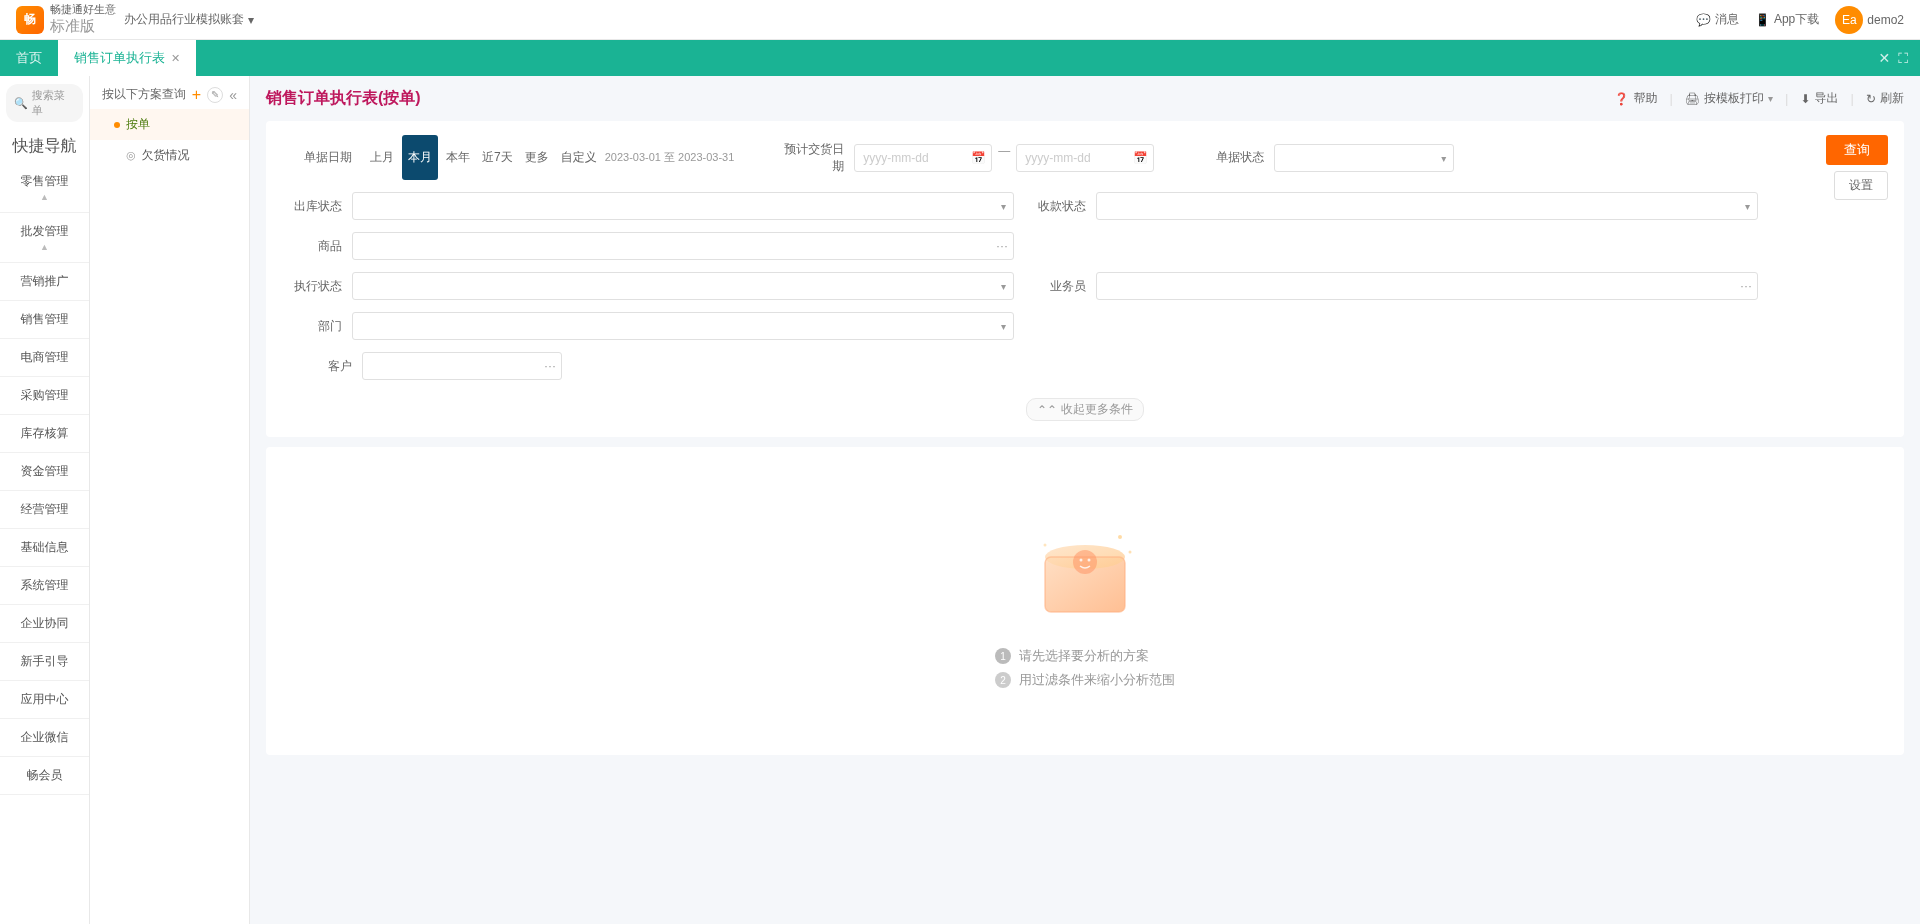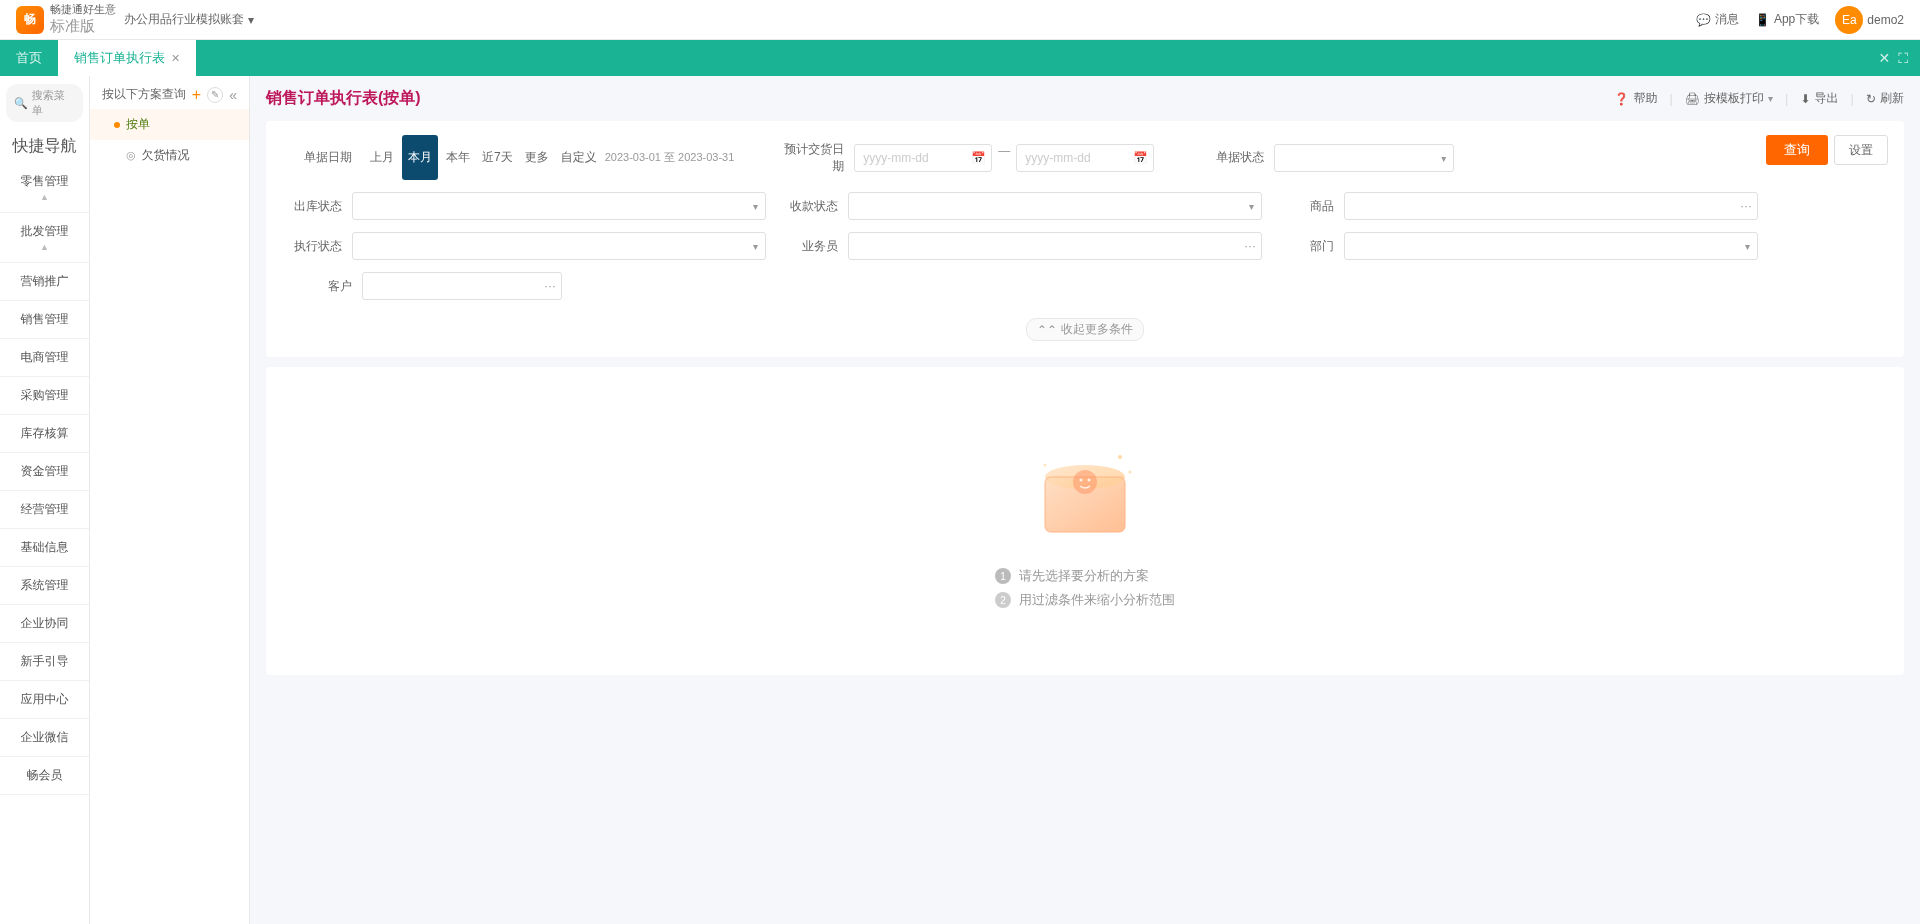--- a/index.html
+++ b/index.html
@@ -211,21 +211,21 @@
     .date-input-wrap { position: relative; flex: 1; }
     .date-input { width: 100%; height: 28px; border: 1px solid #e0e0e0; border-radius: 3px; padding: 0 24px 0 8px; font-size: 12px; color: #333; background: #fff; }
     .date-input::placeholder { color: #ccc; }
     .date-icon { position: absolute; right: 6px; top: 50%; transform: translateY(-50%); color: #ff8c00; font-size: 12px; cursor: pointer; }
     .date-separator { color: #999; font-size: 12px; }
     .date-shortcuts { display: flex; align-items: center; gap: 4px; margin-left: 4px; }
     .date-shortcut { font-size: 12px; color: #666; cursor: pointer; padding: 2px 4px; }
     .date-shortcut.active { background: #0c4a6e; color: #fff; border-radius: 3px; padding: 14px 6px; }
     .date-range-text { font-size: 11px; color: #999; margin-left: 4px; }
 
-    .filter-row-3col { display: grid; grid-template-columns: 1fr 1fr 1fr; gap: 12px; margin-bottom: 12px; }
+    .filter-row-3col { display: grid; grid-template-columns: 1fr 1fr; gap: 12px; margin-bottom: 12px; }
     .filter-cell { display: flex; align-items: center; }
     .filter-cell-label { width: 70px; font-size: 12px; color: #666; text-align: right; padding-right: 10px; flex-shrink: 0; }
     .filter-cell-control { flex: 1; position: relative; }
     .more-icon { position: absolute; right: 6px; top: 50%; transform: translateY(-50%); color: #999; font-size: 12px; cursor: pointer; }
 
     .collapse-bar {
       text-align: center;
       padding: 6px 0 2px;
       cursor: pointer;
     }
@@ -433,21 +433,21 @@
         </div>
         <span class="page-action-divider">|</span>
         <div class="page-action-btn">
           <span>↻</span>
           <span>刷新</span>
         </div>
       </div>
     </div>
 
     <div class="filter-area filter-area-relative">
-      <div style="position:absolute;right:16px;top:14px;display:flex;flex-direction:row;gap:6px;">
+      <div style="position:absolute;right:16px;top:14px;display:flex;flex-direction:column;gap:6px;align-items:flex-end;">
         <button class="btn-query">查询</button>
         <button class="btn-settings">设置</button>
       </div>
 
       <div class="filter-row">
         <span class="filter-label">单据日期</span>
         <div class="date-shortcuts">
           <span class="date-shortcut">上月</span>
           <span class="date-shortcut active">本月</span>
           <span class="date-shortcut">本年</span>

